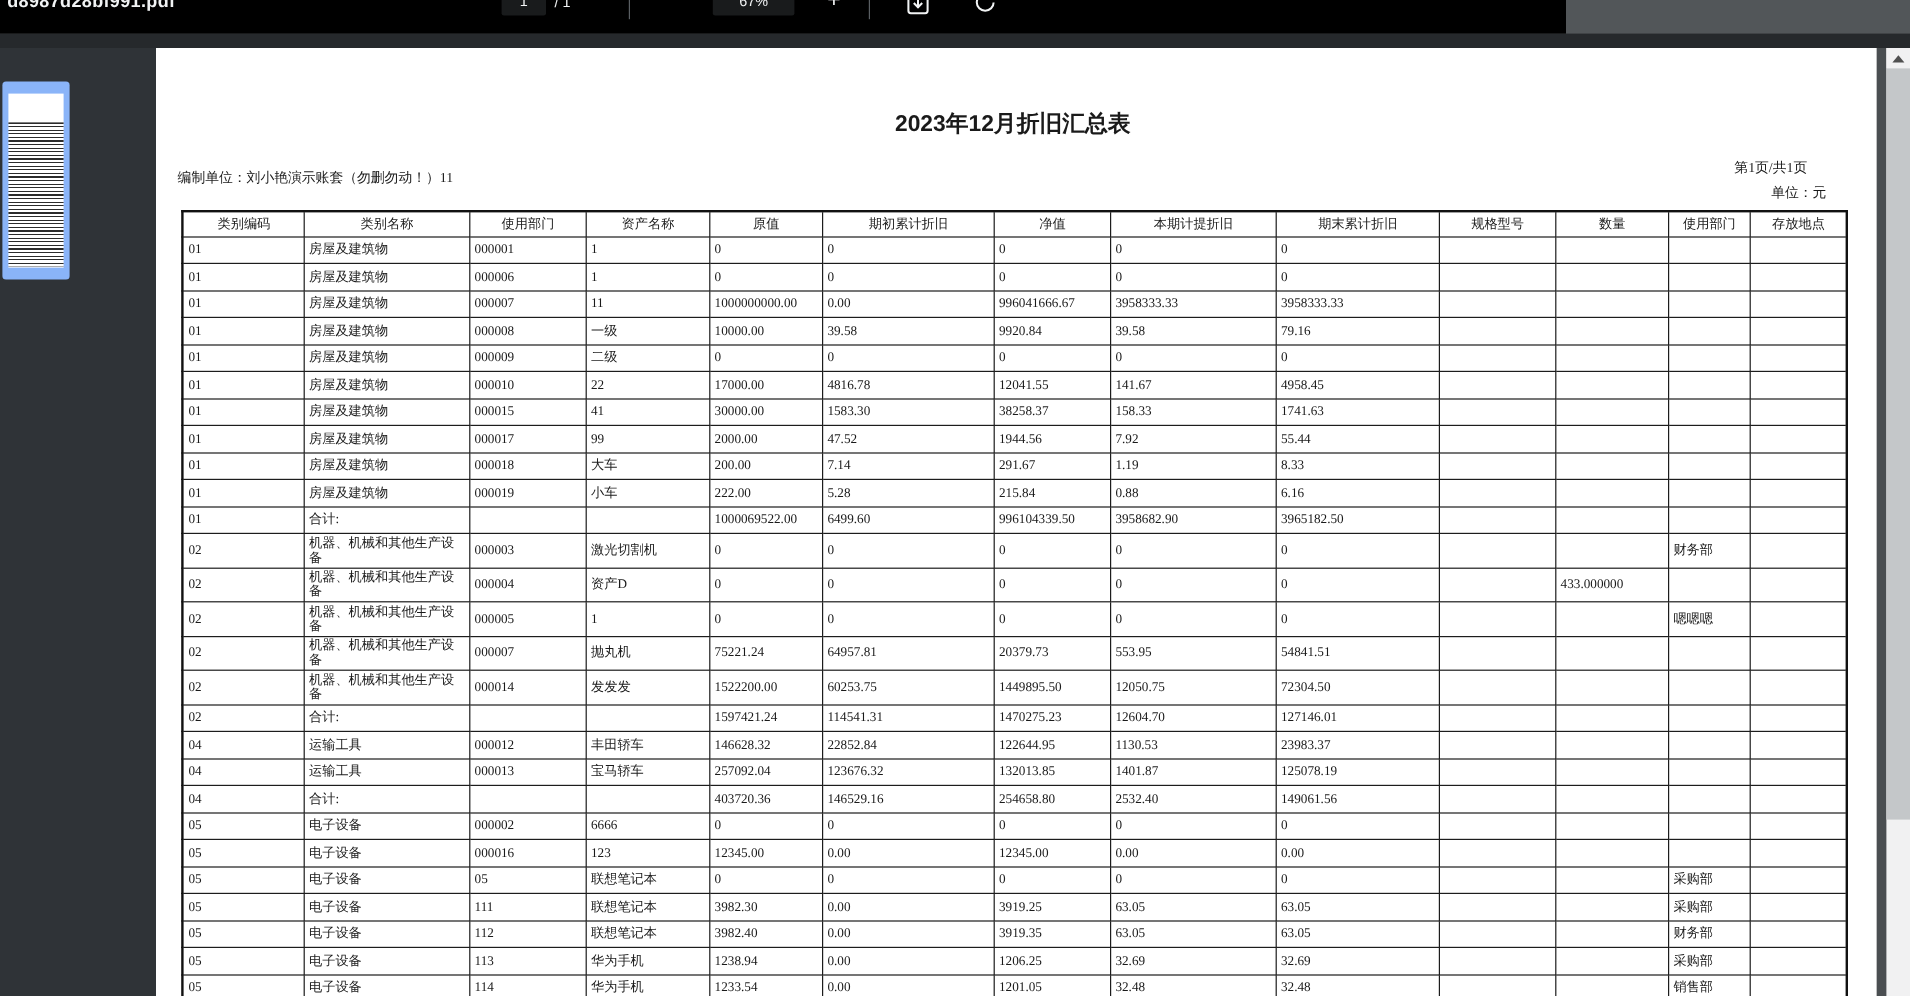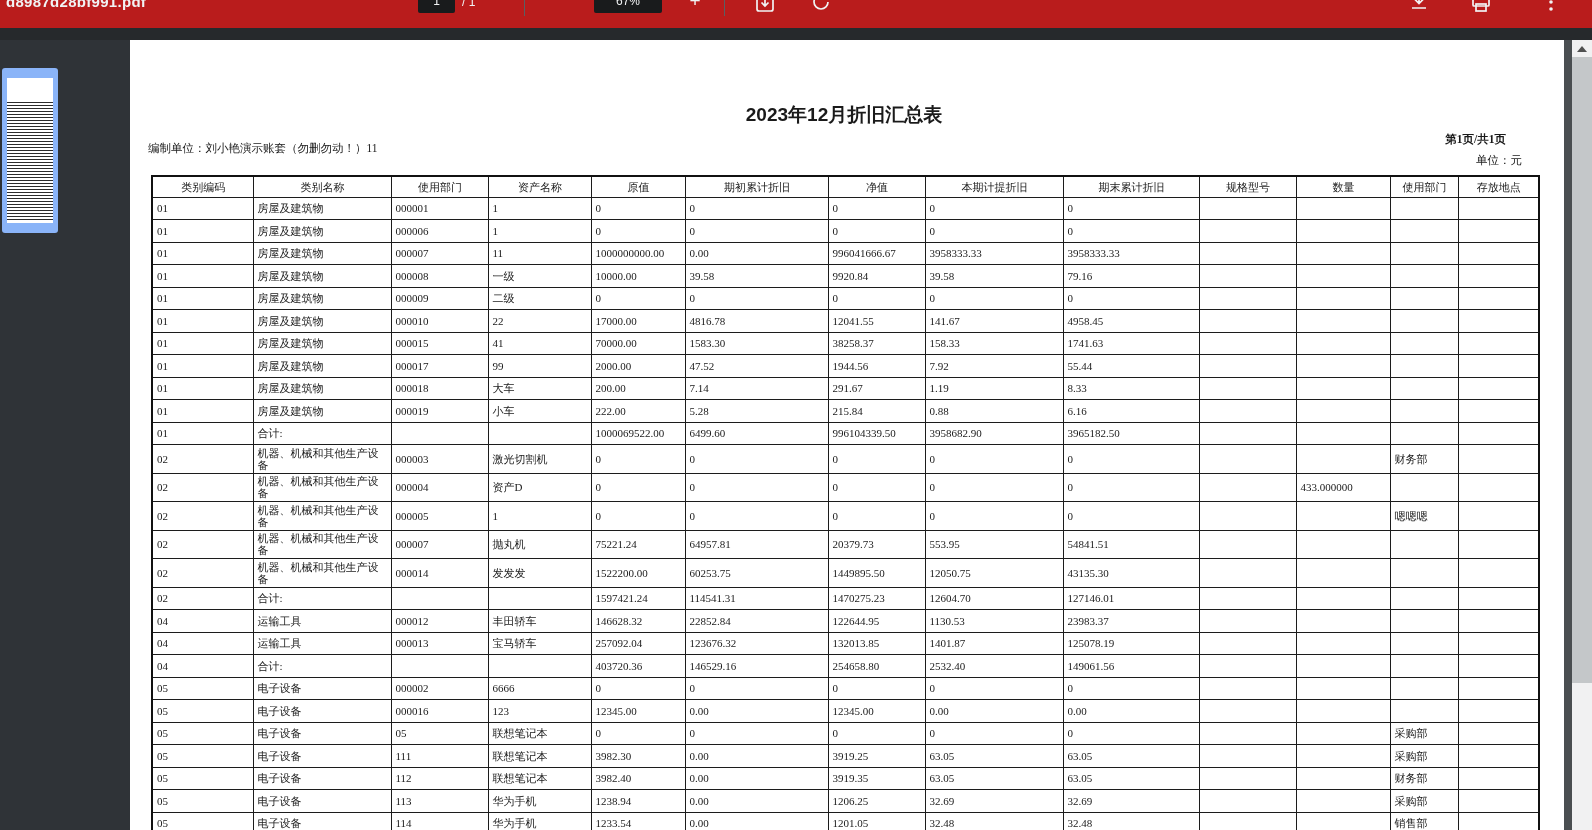--- a/index.html
+++ b/index.html
@@ -1,21 +1,21 @@
 <!DOCTYPE html>
 <html><head>
 <meta charset="utf-8">
 <style>
   * { margin:0; padding:0; box-sizing:border-box; }
   html,body { width:1592px; height:830px; overflow:hidden; background:#525659;
               font-family:"Liberation Sans", sans-serif; }
 
   
-  .toolbar { position:absolute; left:0; top:0; width:1592px; height:28px;
-             background:#b91c1c; overflow:hidden; z-index:30; }
+  .toolbar { position:absolute; left:0; top:0; width:1305px; height:28px;
+             background:#000000; overflow:hidden; z-index:30; }
   .toolbar-shadow { position:absolute; left:0; top:28px; width:1592px; height:12px;
              background:#26292c; z-index:25; }
   .filename { position:absolute; left:6px; top:-7px; color:#f1f3f4; font-size:15px;
               font-weight:bold; letter-spacing:.3px; }
   .tb-box { position:absolute; top:-10px; height:23px; background:#191b1c;
             border-radius:2px; color:#f1f3f4; font-size:12px; text-align:center;
             line-height:23px; }
   .page-box { left:418px; width:37px; }
   .zoom-box { left:594px; width:68px; }
   .tb-text { position:absolute; top:-9px; color:#f1f3f4; font-size:12px; line-height:23px; }
@@ -40,23 +40,23 @@
                    #2b2b2b 0px, #2b2b2b 1px, transparent 1px, transparent 3px);
                 background-position:0 24px; background-size:100% 120px;
                 background-repeat:no-repeat; }
 
   
   .page { position:absolute; left:130px; top:40px; width:1434px; height:900px;
           background:#ffffff; z-index:5;
           font-family:"Liberation Serif", serif; color:#1a1a1a; }
   .doc-title { position:absolute; left:0; top:50px; width:1428px; text-align:center;
                font-size:19px; font-weight:bold;
-               font-family:"Liberation Sans", sans-serif;margin-top:12px; }
+               font-family:"Liberation Sans", sans-serif; }
   .meta-left  { position:absolute; left:18px; top:101px; font-size:11.5px; }
-  .meta-pages { position:absolute; right:58px; top:92px; font-size:11.5px;font-weight:bold; }
+  .meta-pages { position:absolute; right:58px; top:92px; font-size:11.5px; }
   .meta-unit  { position:absolute; right:42px; top:113px; font-size:11.5px; }
 
   table.rpt { position:absolute; left:21px; top:135px; width:1387px;
               border-collapse:collapse; table-layout:fixed;
               font-size:11px; line-height:12px; }
   table.rpt th, table.rpt td { border:1px solid #1c1c1c; overflow:hidden;
               white-space:normal; padding:1px 3px 1px 4px; }
   table.rpt { border:2px solid #111; }
   table.rpt th { font-weight:normal; text-align:center; height:21px; }
   table.rpt td { text-align:left; vertical-align:middle; }
@@ -259,21 +259,21 @@
           <td></td>
           <td></td>
           <td></td>
           <td></td>
         </tr>
         <tr class="r">
           <td>01</td>
           <td>房屋及建筑物</td>
           <td>000015</td>
           <td>41</td>
-          <td>70000.00</td>
+          <td>30000.00</td>
           <td>1583.30</td>
           <td>38258.37</td>
           <td>158.33</td>
           <td>1741.63</td>
           <td></td>
           <td></td>
           <td></td>
           <td></td>
         </tr>
         <tr class="r">
@@ -398,21 +398,21 @@
         </tr>
         <tr class="tall">
           <td>02</td>
           <td>机器、机械和其他生产设备</td>
           <td>000014</td>
           <td>发发发</td>
           <td>1522200.00</td>
           <td>60253.75</td>
           <td>1449895.50</td>
           <td>12050.75</td>
-          <td>43135.30</td>
+          <td>72304.50</td>
           <td></td>
           <td></td>
           <td></td>
           <td></td>
         </tr>
         <tr class="r">
           <td>02</td>
           <td>合计:</td>
           <td></td>
           <td></td>

